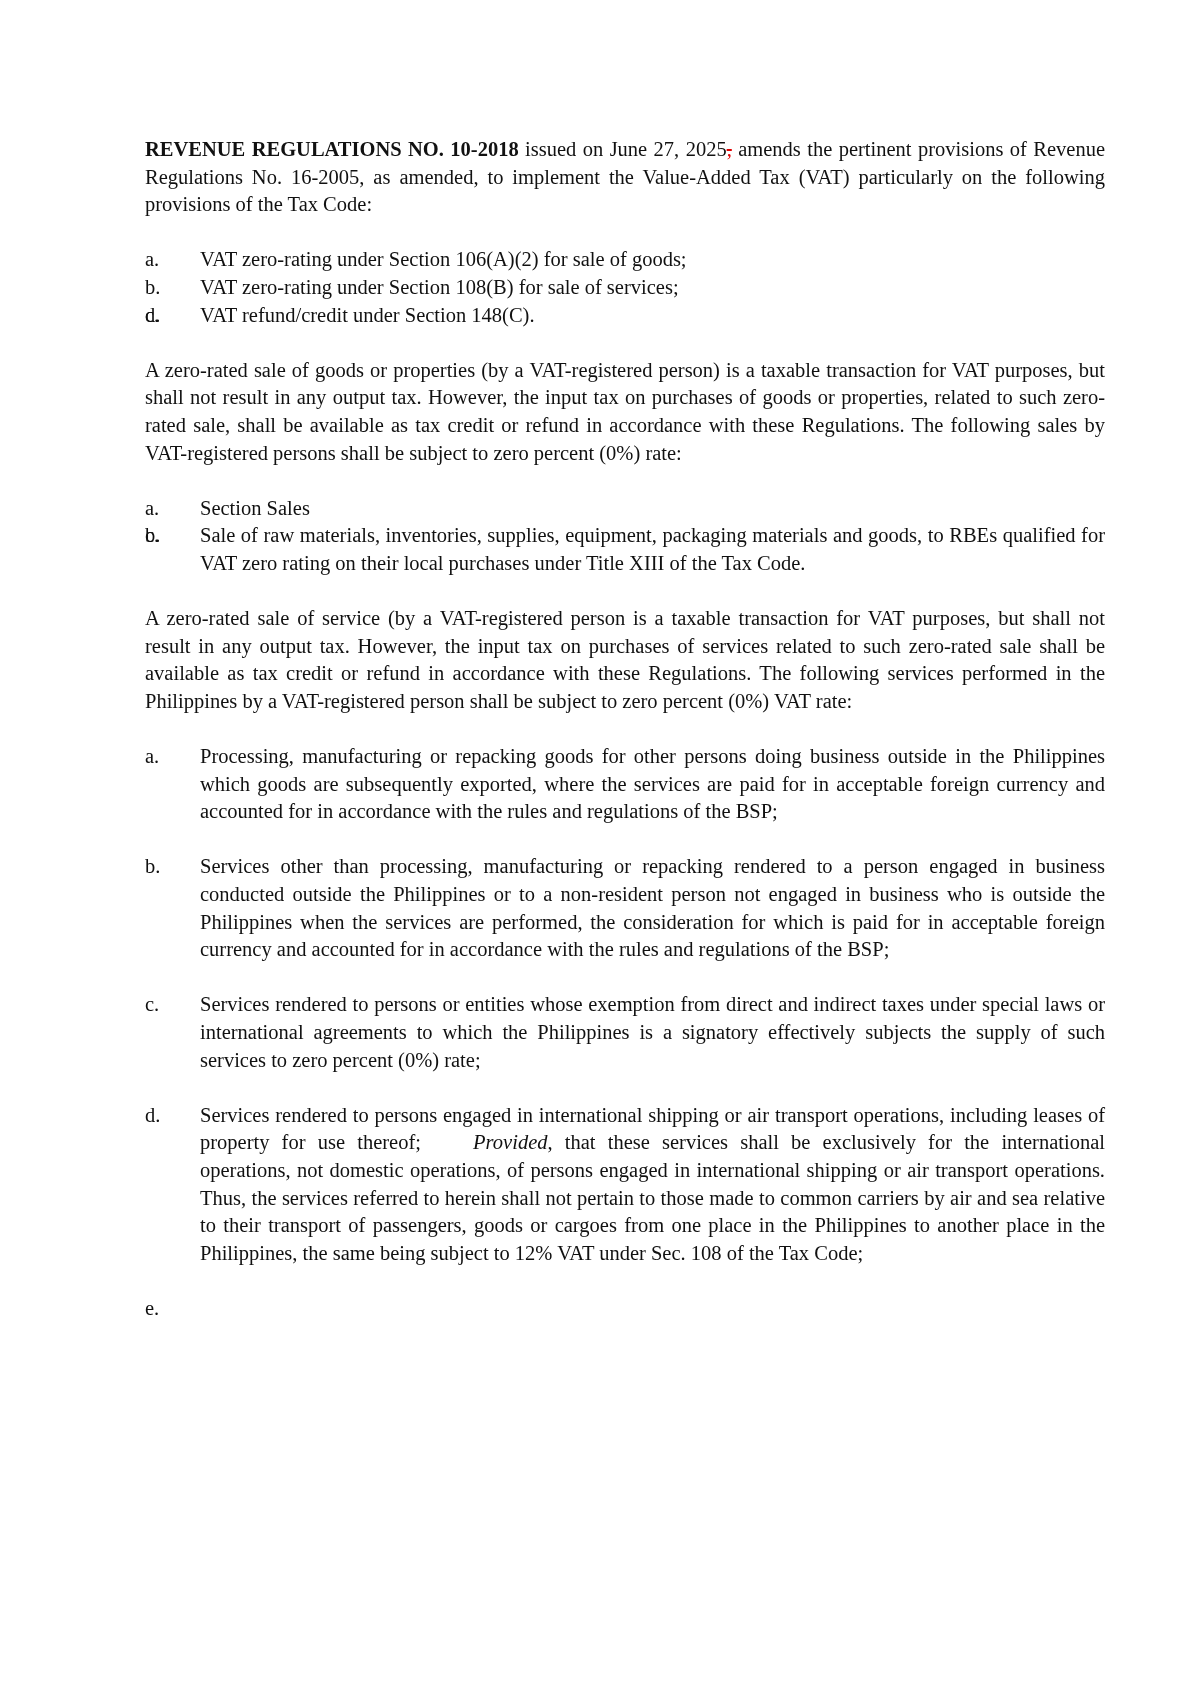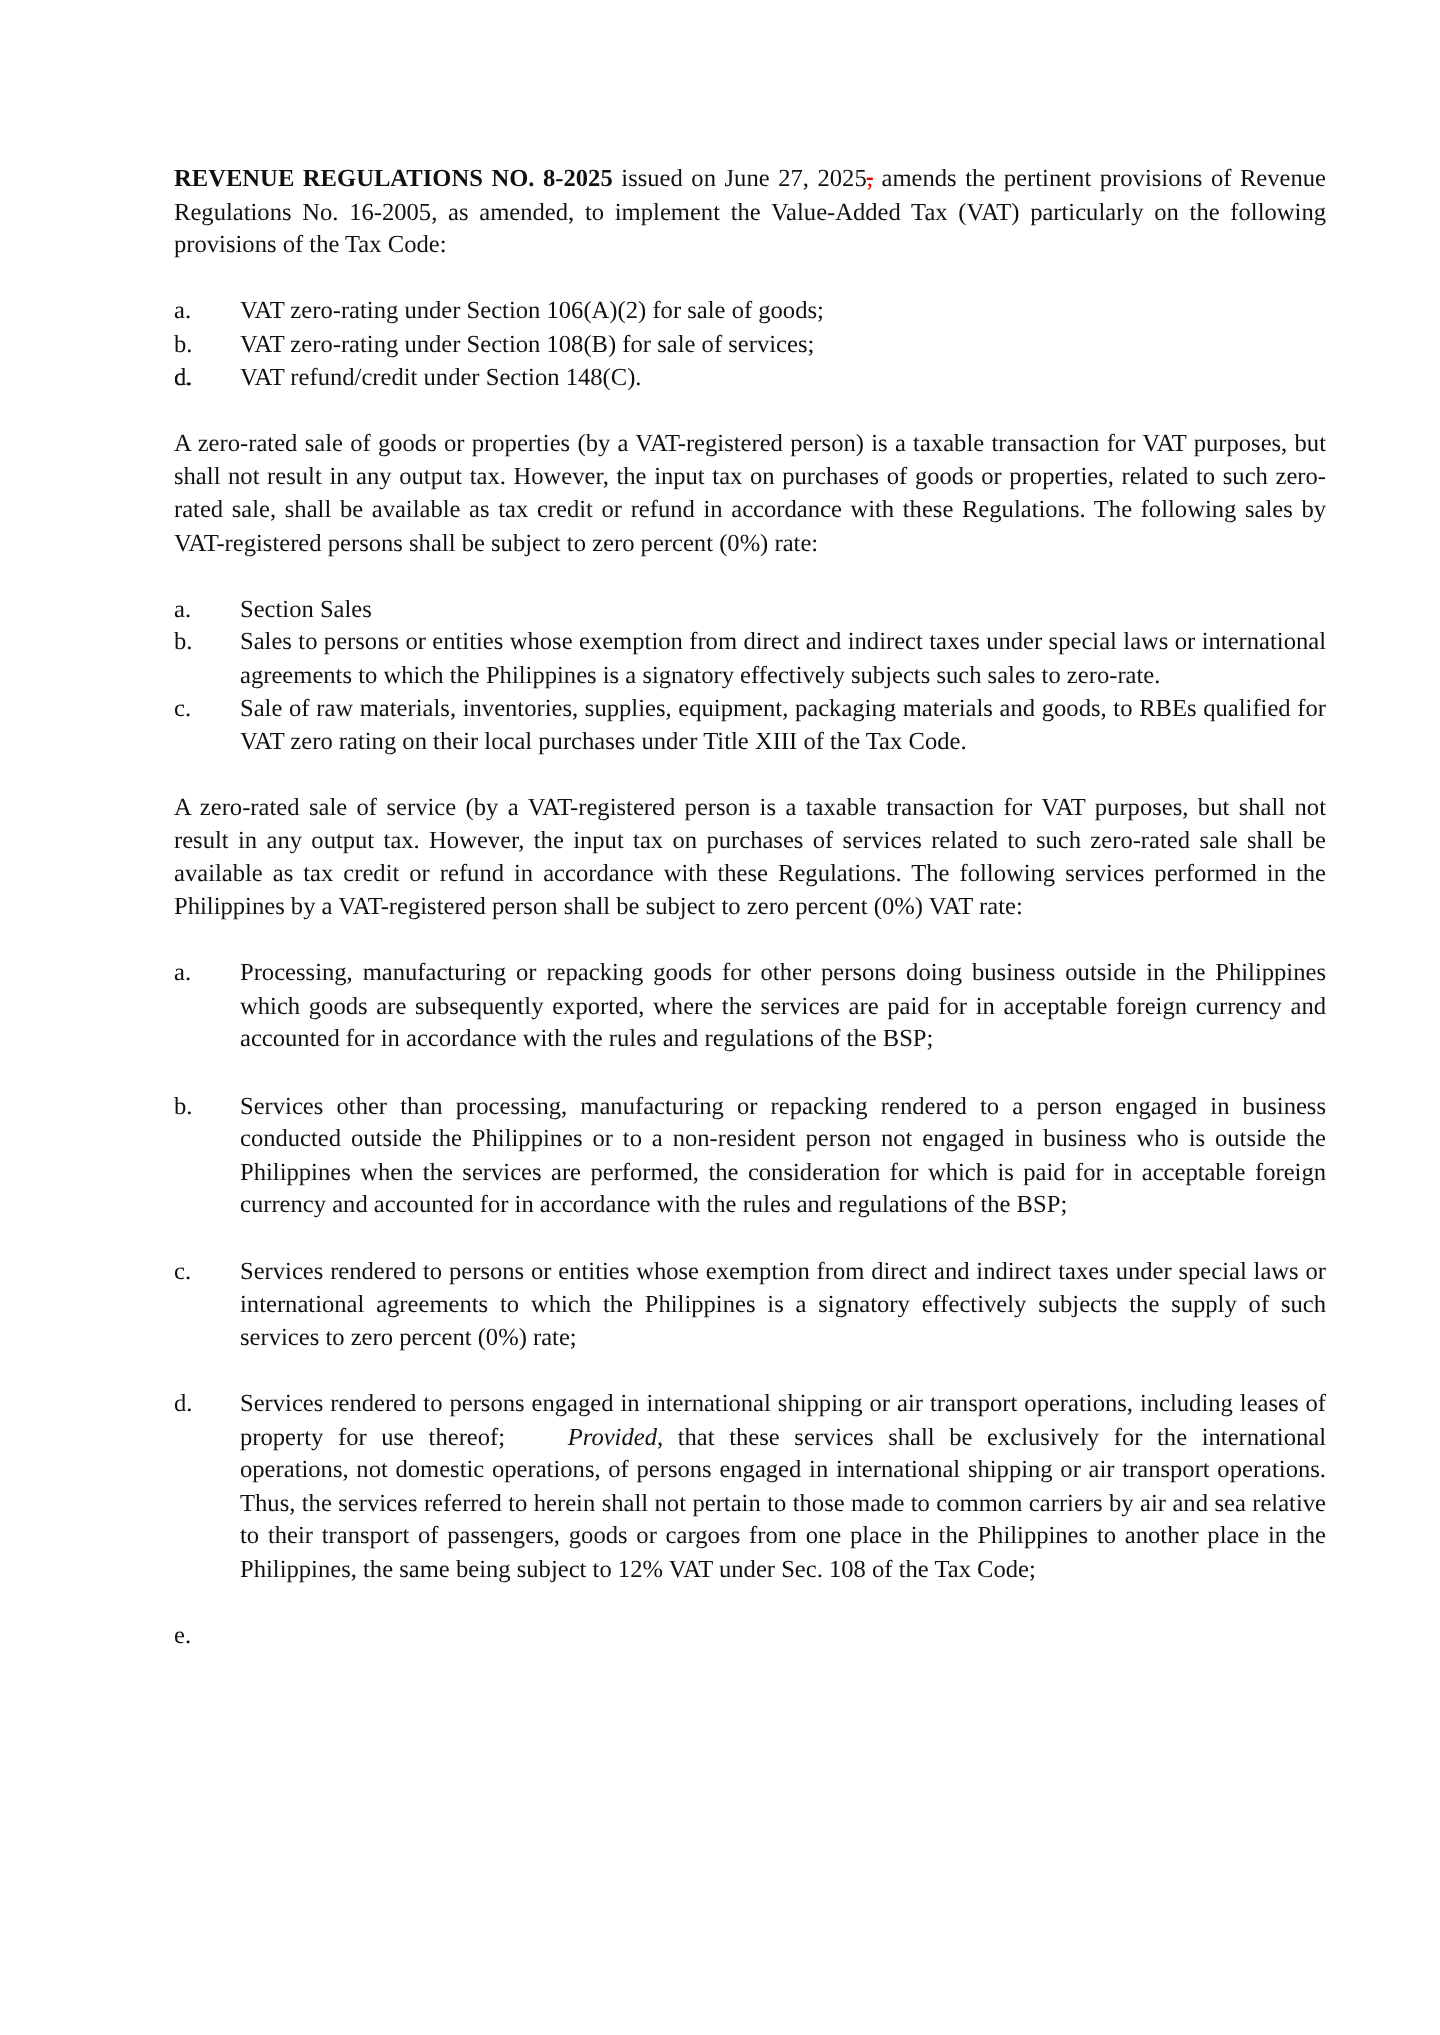--- a/index.html
+++ b/index.html
@@ -19,34 +19,34 @@
   ol.list li .lbl { position: absolute; left: 0; top: 0; }
   ol.spaced li { margin-bottom: 27.6px; }
   ol.spaced li:last-child { margin-bottom: 0; }
   i { font-style: italic; margin-left: 40px; }
 </style>
 </head>
 <body>
 
 <div class="page">
 
-  <p class="lead blk"><b>REVENUE REGULATIONS NO. 8-2025</b><span> issued on June 27, 2025</span><span class="strike">,</span><span> amends the pertinent provisions of Revenue Regulations No. 16-2005, as amended, to implement the Value-Added Tax (VAT) particularly on the following provisions of the Tax Code:</span></p>
+  <p class="lead blk"><b>REVENUE REGULATIONS NO. 10-2018</b><span> issued on June 27, 2025</span><span class="strike">,</span><span> amends the pertinent provisions of Revenue Regulations No. 16-2005, as amended, to implement the Value-Added Tax (VAT) particularly on the following provisions of the Tax Code:</span></p>
 
   <ol class="list">
     <li><span class="lbl">a.</span><span>VAT zero-rating under Section 106(A)(2) for sale of goods;</span></li>
     <li><span class="lbl">b.</span><span>VAT zero-rating under Section 108(B) for sale of services;</span></li>
     <li><span class="lbl">c.</span></li>
     <li><span class="lbl">d.</span><span>VAT refund/credit under Section 148(C).</span></li>
   </ol>
 
   <p class="blk">A zero-rated sale of goods or properties (by a VAT-registered person) is a taxable transaction for VAT purposes, but shall not result in any output tax. However, the input tax on purchases of goods or properties, related to such zero-rated sale, shall be available as tax credit or refund in accordance with these Regulations. The following sales by VAT-registered persons shall be subject to zero percent (0%) rate:</p>
 
   <ol class="list">
     <li><span class="lbl">a.</span><span>Section Sales</span></li>
-    <li><span class="lbl">b.</span><span>Sales to persons or entities whose exemption from direct and indirect taxes under special laws or international agreements to which the Philippines is a signatory effectively subjects such sales to zero-rate.</span></li>
+    <li><span class="lbl">b.</span></li>
     <li><span class="lbl">c.</span><span>Sale of raw materials, inventories, supplies, equipment, packaging materials and goods, to RBEs qualified for VAT zero rating on their local purchases under Title XIII of the Tax Code.</span></li>
   </ol>
 
   <p class="blk">A zero-rated sale of service (by a VAT-registered person is a taxable transaction for VAT purposes, but shall not result in any output tax. However, the input tax on purchases of services related to such zero-rated sale shall be available as tax credit or refund in accordance with these Regulations. The following services performed in the Philippines by a VAT-registered person shall be subject to zero percent (0%) VAT rate:</p>
 
   <ol class="list spaced">
     <li><span class="lbl">a.</span><span>Processing, manufacturing or repacking goods for other persons doing business outside in the Philippines which goods are subsequently exported, where the services are paid for in acceptable foreign currency and accounted for in accordance with the rules and regulations of the BSP;</span></li>
     <li><span class="lbl">b.</span><span>Services other than processing, manufacturing or repacking rendered to a person engaged in business conducted outside the Philippines or to a non-resident person not engaged in business who is outside the Philippines when the services are performed, the consideration for which is paid for in acceptable foreign currency and accounted for in accordance with the rules and regulations of the BSP;</span></li>
     <li><span class="lbl">c.</span><span>Services rendered to persons or entities whose exemption from direct and indirect taxes under special laws or international agreements to which the Philippines is a signatory effectively subjects the supply of such services to zero percent (0%) rate;</span></li>
     <li><span class="lbl">d.</span><span>Services rendered to persons engaged in international shipping or air transport operations, including leases of property for use thereof; </span><i>Provided</i><span>, that these services shall be exclusively for the international operations, not domestic operations, of persons engaged in international shipping or air transport operations. Thus, the services referred to herein shall not pertain to those made to common carriers by air and sea relative to their transport of passengers, goods or cargoes from one place in the Philippines to another place in the Philippines, the same being subject to 12% VAT under Sec. 108 of the Tax Code;</span></li>

